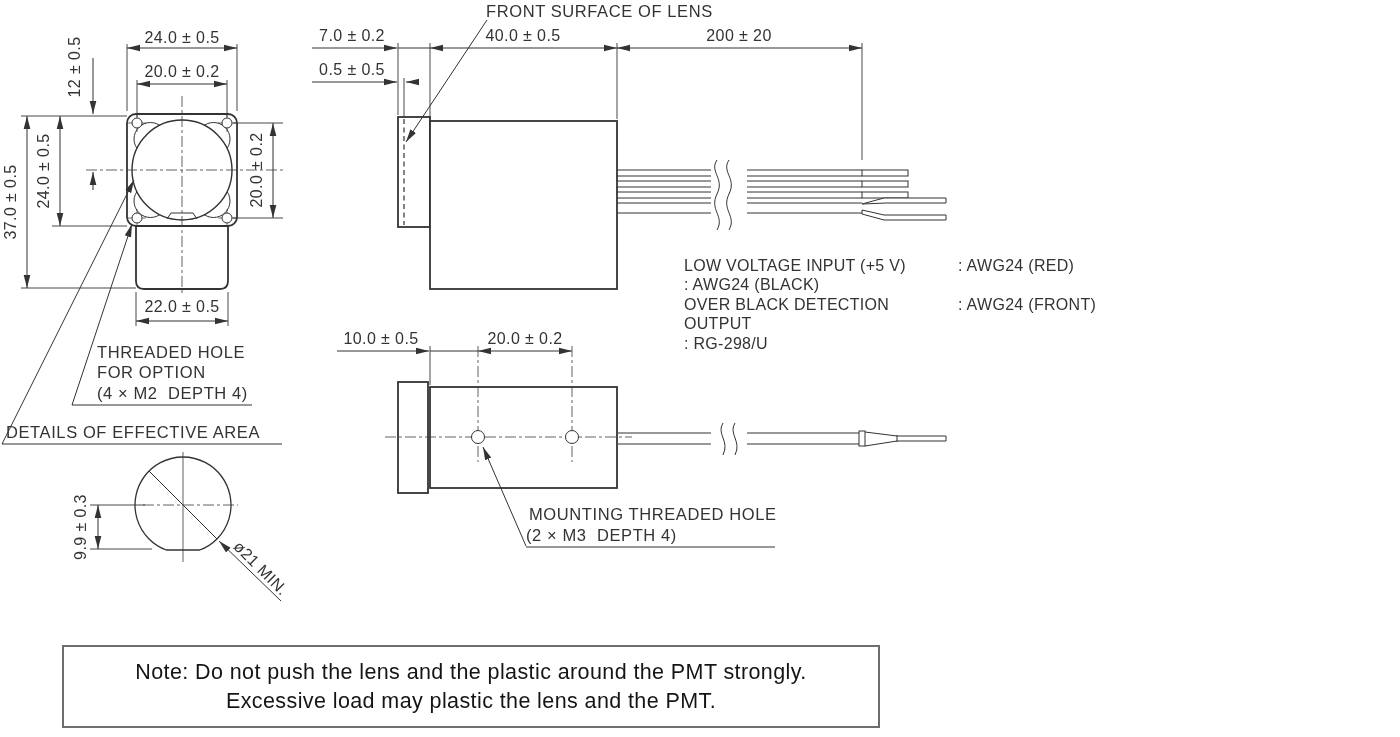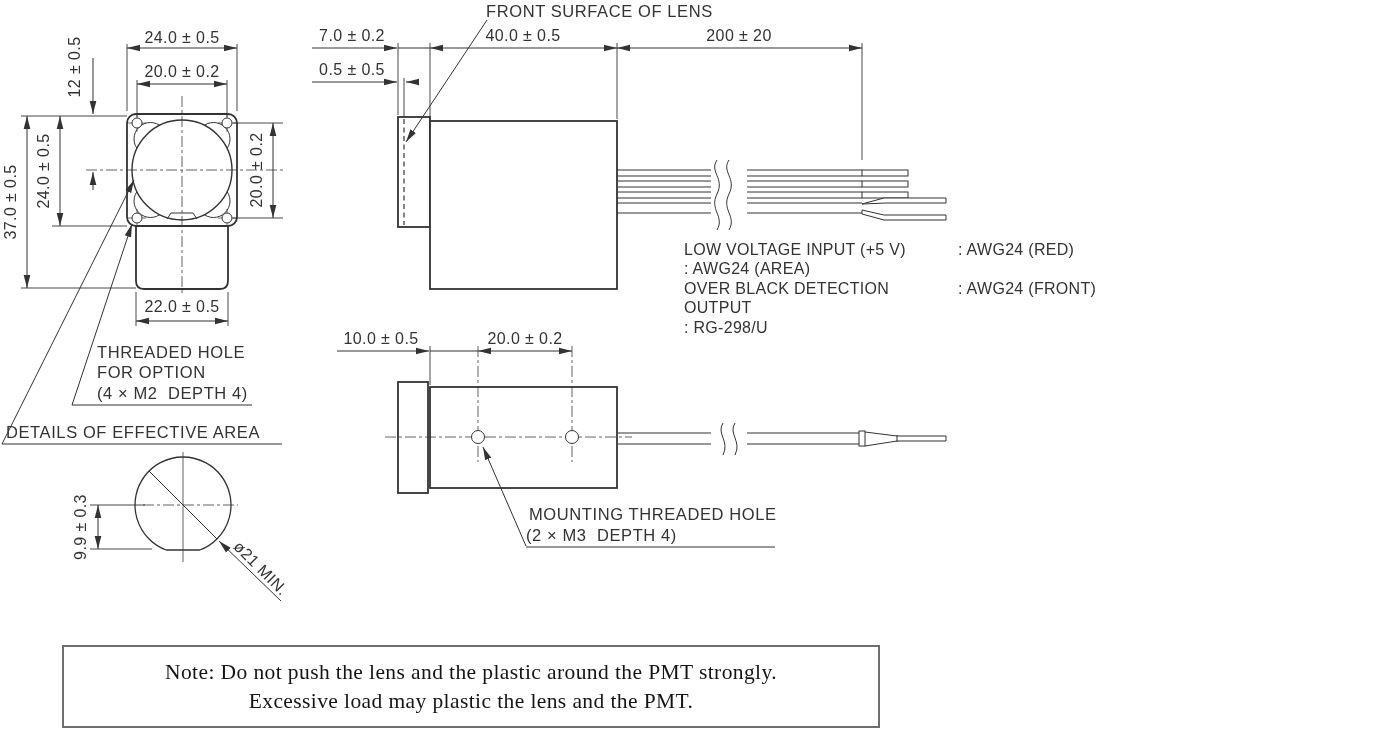--- a/index.html
+++ b/index.html
@@ -10,28 +10,28 @@
   .dt{font-size:16px;letter-spacing:0.4px;}
   .lbl{font-size:16.5px;letter-spacing:0.6px;}
   .body{fill:#fff;stroke:#333;stroke-width:1.8;}
   .thin{fill:none;stroke:#333;stroke-width:1;}
   .thin2{fill:#fff;stroke:#333;stroke-width:1;}
   .ext{stroke:#333;stroke-width:0.9;fill:none;}
   .cl{stroke:#3a3a3a;stroke-width:0.8;fill:none;stroke-dasharray:11 3 3 3;}
   .dim{stroke:#333;stroke-width:1;fill:none;marker-start:url(#mS);marker-end:url(#mE);}
   .dimE{stroke:#333;stroke-width:1;fill:none;marker-end:url(#mE);}
   .dashln{stroke:#333;stroke-width:1.2;fill:none;stroke-dasharray:5 3.5;}
-  #wiring{position:absolute;left:684px;top:240px;font-size:16px;color:#333;
+  #wiring{position:absolute;left:684px;top:256px;font-size:16px;color:#333;
           letter-spacing:0.3px;line-height:19.4px;}
   .wrow{display:flex;}
   .wname{width:274px;flex:none;}
   #notebox{position:absolute;left:62px;top:645px;width:814px;height:79px;
            border:2px solid #6e6e6e;display:flex;flex-direction:column;
            align-items:center;justify-content:center;color:#151515;
-           font-size:21.5px;letter-spacing:0.4px;line-height:29px;text-align:center;font-family:Liberation Serif, serif;}
+           font-size:21.5px;letter-spacing:0.4px;line-height:29px;text-align:center;}
 </style>
 </head>
 <body>
 
 <div id="stage">
 
 <svg id="linework" width="1400" height="737" viewBox="0 0 1400 737">
   <defs>
     <marker id="mE" orient="auto" markerUnits="userSpaceOnUse" markerWidth="14" markerHeight="8" refX="13" refY="4" viewBox="0 0 14 8">
           <path d="M0,0.7 L13,4 L0,7.3 Z" fill="#333"></path>
@@ -167,21 +167,21 @@
     <text class="lbl" x="526" y="541">(2 × M3  DEPTH 4)</text>
   </g>
 </svg>
 
 <div id="wiring">
   <div class="wrow">
     <span class="wname">LOW VOLTAGE INPUT (+5 V)</span>
     <span class="wspec">: AWG24 (RED)</span>
   </div>
   <div class="wrow">
-    <span class="wspec">: AWG24 (AREA)</span>
+    <span class="wspec">: AWG24 (BLACK)</span>
   </div>
   <div class="wrow">
     <span class="wname">OVER BLACK DETECTION OUTPUT</span>
     <span class="wspec">: AWG24 (FRONT)</span>
   </div>
   <div class="wrow">
     <span class="wspec">: RG-298/U</span>
   </div>
 </div>
 

